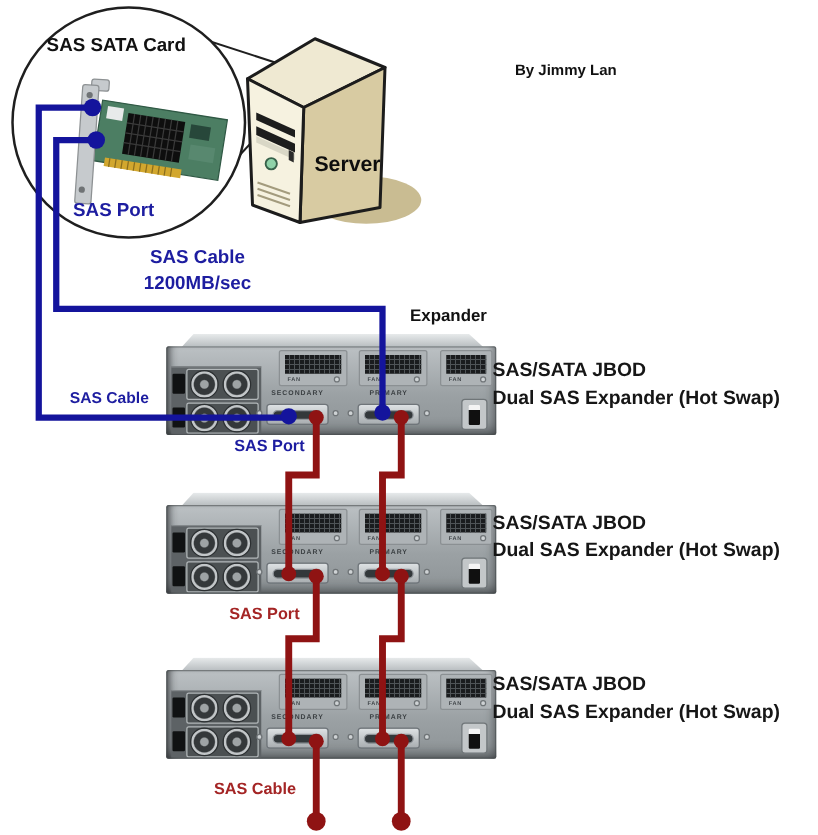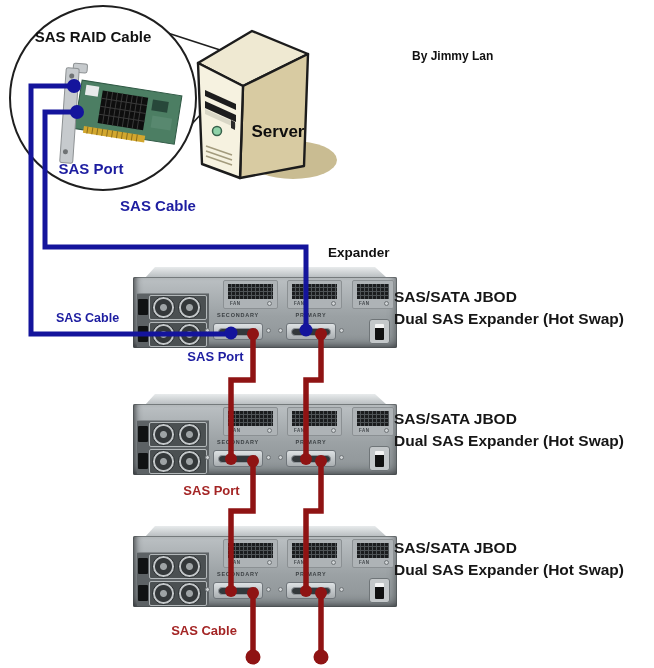--- a/index.html
+++ b/index.html
@@ -289,29 +289,30 @@
         <circle class="dot-red" cx="253" cy="657" r="7.5"></circle>
     </g>
     <g>
       <path class="cable-red" stroke-width="5.5" d="M321 594 V655"></path>
       <circle class="dot-red" cx="321" cy="593" r="6"></circle>
         <circle class="dot-red" cx="321" cy="657" r="7.5"></circle>
     </g>
   </svg>
 
   <div class="lbl z3" style="left:13px;top:26px;width:160px;font-size:15px;line-height:21px">
-    <div>SAS RAID Cable</div>
+    <div>SAS SATA Card</div>
   </div>
 
   <div class="lbl blue z3" style="left:36px;top:160px;width:110px;font-size:15px">SAS Port</div>
 
   <div class="lbl z3" style="left:412px;top:49px;font-size:12px">By Jimmy Lan</div>
 
   <div class="lbl blue z3" style="left:83px;top:195px;width:150px;font-size:15px;line-height:21px">
     <div>SAS Cable</div>
+    <div>1200MB/sec</div>
   </div>
 
   <div class="lbl z3" style="left:328px;top:245px;font-size:13.5px">Expander</div>
 
   <div class="lbl blue z3" style="left:50px;top:311px;width:75px;font-size:12.5px">SAS Cable</div>
 
   <div class="lbl blue z3" style="left:178px;top:349px;width:75px;font-size:13px">SAS Port</div>
 
   <div class="lbl red z3" style="left:174px;top:483px;width:75px;font-size:13px">SAS Port</div>
 

